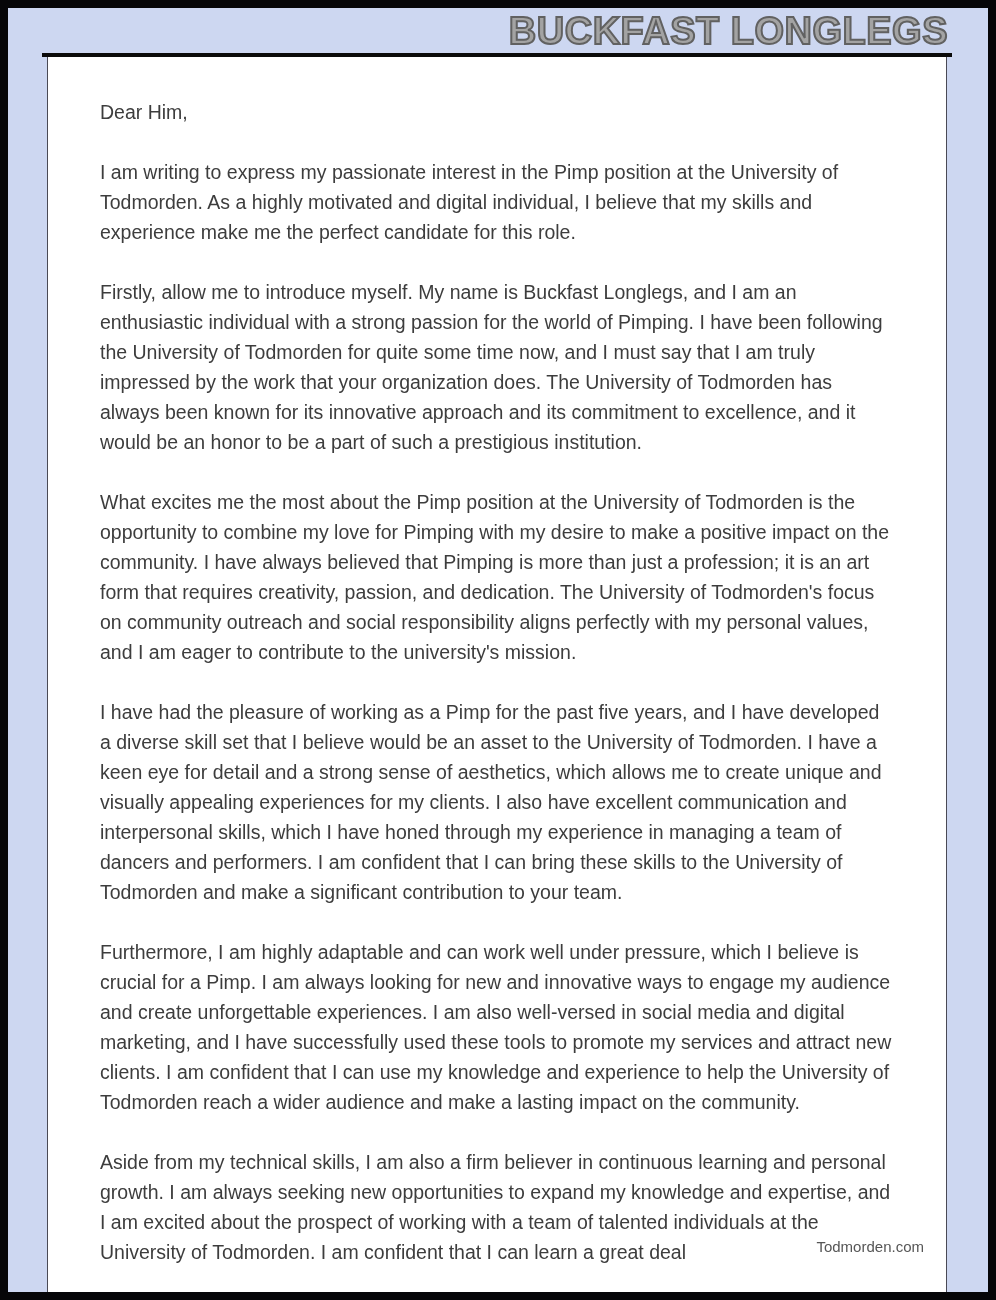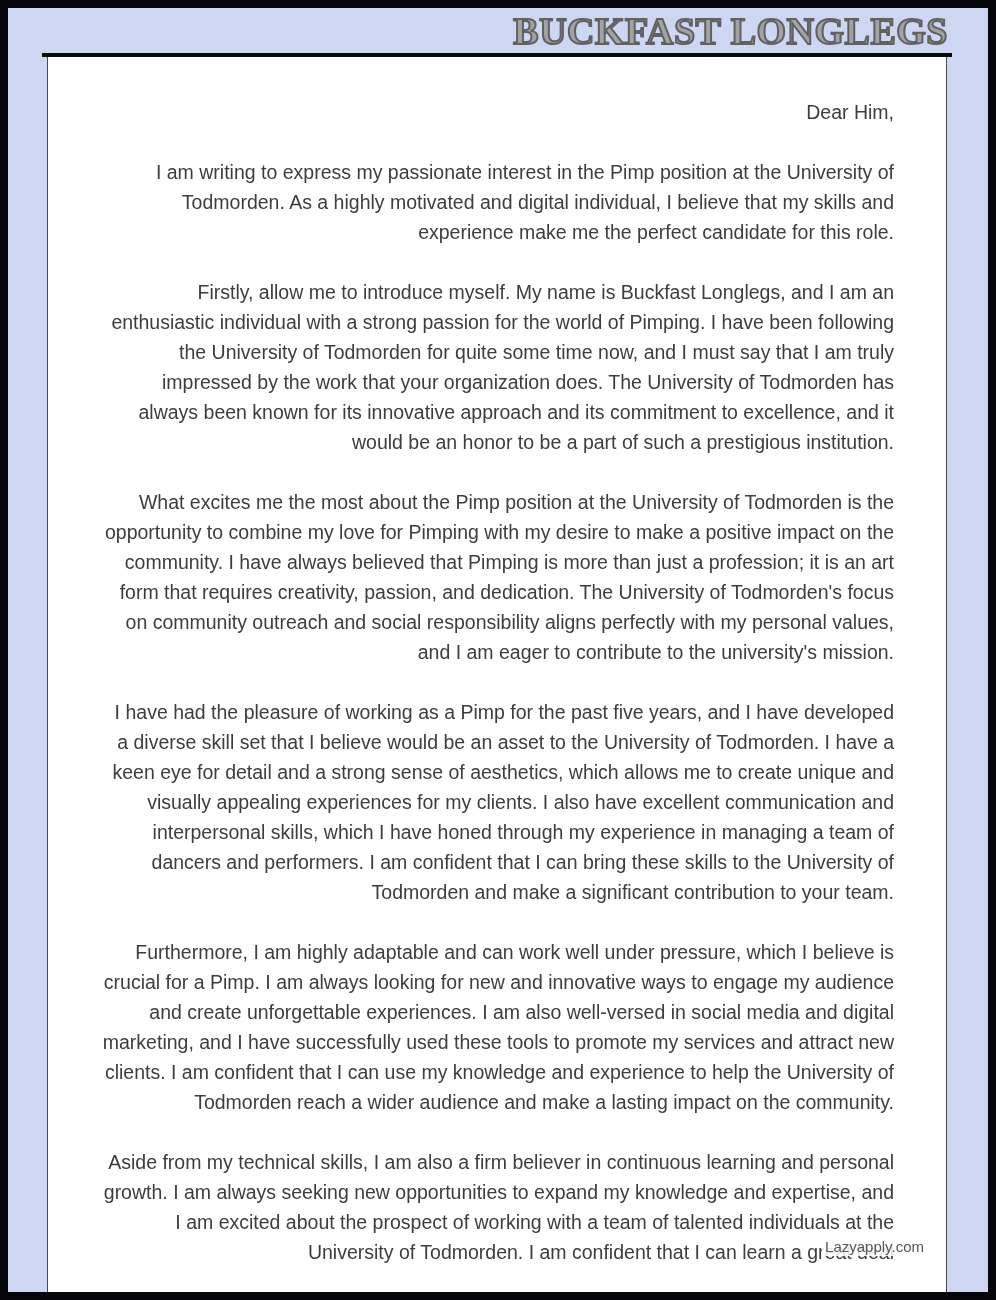--- a/index.html
+++ b/index.html
@@ -24,21 +24,21 @@
   }
   .header {
     height: 46px;
     display: flex;
     justify-content: flex-end;
     align-items: center;
     padding-right: 40px;
   }
   .title {
     margin: 0;
-    font-family: Liberation Serif, serif;
+    font-family: Liberation Sans, sans-serif;
     font-weight: 700;
     font-size: 38px;
     line-height: 40px;
     letter-spacing: 0.5px;
     color: #a3a3a3;
     -webkit-text-stroke: 2px #616161;
     text-transform: uppercase;
     white-space: nowrap;
   }
   .divider {
@@ -61,21 +61,20 @@
     border-right: 1px solid #4a4a55;
     padding: 40px 52px 0 52px;
     overflow: hidden;
   }
   .sheet p {
     margin: 0 0 30px 0;
     font-size: 19.5px;
     line-height: 30px;
     color: #3d3d3d;
     max-width: 795px;
-    text-align: right;
   }
   .watermark {
     position: absolute;
     right: 61px;
     bottom: 36px;
     font-size: 15px;
     color: #565656;
     background: rgba(255,255,255,0.85);
     padding: 1px 3px;
   }
@@ -94,15 +93,15 @@
   <main class="sheet">
     <p>Dear Him,</p>
     <p>I am writing to express my passionate interest in the Pimp position at the University of Todmorden. As a highly motivated and digital individual, I believe that my skills and experience make me the perfect candidate for this role.</p>
     <p>Firstly, allow me to introduce myself. My name is Buckfast Longlegs, and I am an enthusiastic individual with a strong passion for the world of Pimping. I have been following the University of Todmorden for quite some time now, and I must say that I am truly impressed by the work that your organization does. The University of Todmorden has always been known for its innovative approach and its commitment to excellence, and it would be an honor to be a part of such a prestigious institution.</p>
     <p>What excites me the most about the Pimp position at the University of Todmorden is the opportunity to combine my love for Pimping with my desire to make a positive impact on the community. I have always believed that Pimping is more than just a profession; it is an art form that requires creativity, passion, and dedication. The University of Todmorden's focus on community outreach and social responsibility aligns perfectly with my personal values, and I am eager to contribute to the university's mission.</p>
     <p>I have had the pleasure of working as a Pimp for the past five years, and I have developed a diverse skill set that I believe would be an asset to the University of Todmorden. I have a keen eye for detail and a strong sense of aesthetics, which allows me to create unique and visually appealing experiences for my clients. I also have excellent communication and interpersonal skills, which I have honed through my experience in managing a team of dancers and performers. I am confident that I can bring these skills to the University of Todmorden and make a significant contribution to your team.</p>
     <p>Furthermore, I am highly adaptable and can work well under pressure, which I believe is crucial for a Pimp. I am always looking for new and innovative ways to engage my audience and create unforgettable experiences. I am also well-versed in social media and digital marketing, and I have successfully used these tools to promote my services and attract new clients. I am confident that I can use my knowledge and experience to help the University of Todmorden reach a wider audience and make a lasting impact on the community.</p>
     <p>Aside from my technical skills, I am also a firm believer in continuous learning and personal growth. I am always seeking new opportunities to expand my knowledge and expertise, and I am excited about the prospect of working with a team of talented individuals at the University of Todmorden. I am confident that I can learn a great deal</p>
   </main>
 
-  <div class="watermark">Lazyapply.com</div>
+  <div class="watermark">Todmorden.com</div>
 
 </div>
 
 </body></html>

